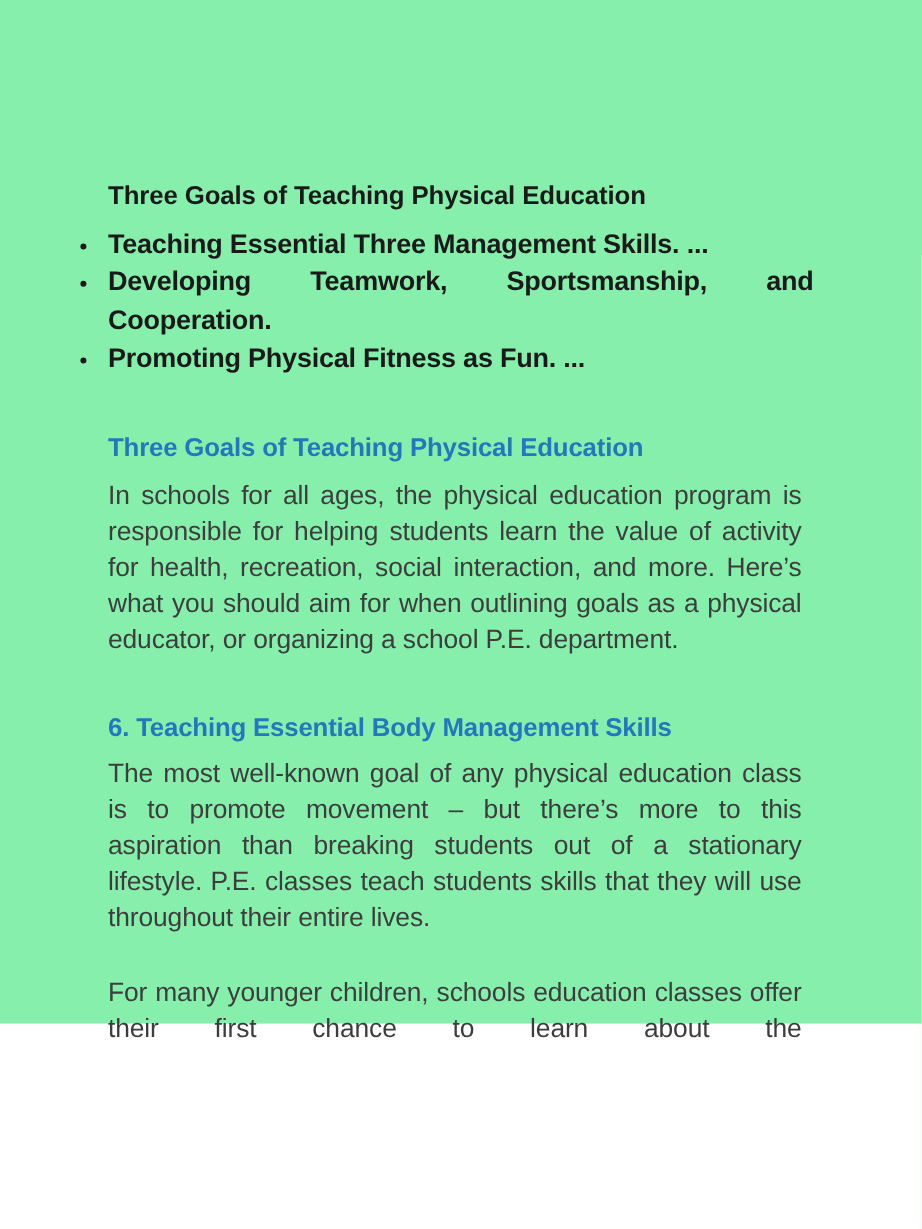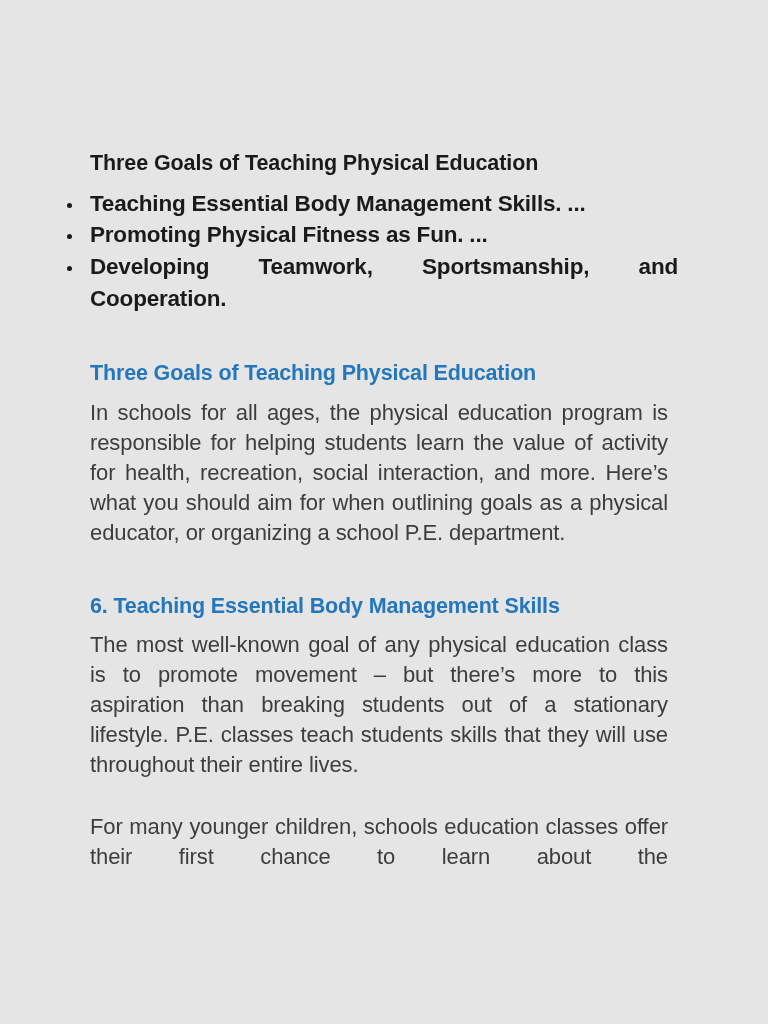--- a/index.html
+++ b/index.html
@@ -13,22 +13,22 @@
     width: 768px;
     height: 1024px;
     overflow: hidden;
     font-family: "Liberation Sans", sans-serif;
     -webkit-font-smoothing: antialiased;
   }
 
   .page {
     position: relative;
     width: 768px;
-    height: 1024px;
-    background: #e5e5e5;
+    height: 853px;
+    background: #86efac;
     box-sizing: border-box;
     text-decoration: underline;
   }
 
   
   .content {
     position: absolute;
     left: 90px;
     top: 150px;
     width: 588px;
@@ -129,28 +129,28 @@
 </head>
 <body>
 
 <div class="page">
   <div class="content">
 
     <p class="doc-title">Three Goals of Teaching Physical Education</p>
 
     <ul class="bullet-list">
       <li class="bullet-item no-justify">
-        <span>Teaching Essential Body Management Skills. ...</span>
-      </li>
-      <li class="bullet-item no-justify">
-        <span>Promoting Physical Fitness as Fun. ...</span>
+        <span>Teaching Essential Three Management Skills. ...</span>
       </li>
       <li class="bullet-item no-justify">
         <span class="wrapline justified-line">Developing   Teamwork,   Sportsmanship,   and</span>
         <span class="wrapline">Cooperation.</span>
+      </li>
+      <li class="bullet-item no-justify">
+        <span>Promoting Physical Fitness as Fun. ...</span>
       </li>
     </ul>
 
     <h2 class="blue-heading heading-1">Three Goals of Teaching Physical Education</h2>
 
     <p class="body-para">In schools for all ages, the physical education program is responsible for helping students learn the value of activity for health, recreation, social interaction, and more. Here’s what you should aim for when outlining goals as a physical educator, or organizing a school P.E. department.</p>
 
     <h2 class="blue-heading heading-2">6. Teaching Essential Body Management Skills</h2>
 
     <p class="body-para tight">The most well-known goal of any physical education class is to promote movement – but there’s more to this aspiration than breaking students out of a stationary lifestyle. P.E. classes teach students skills that they will use throughout their entire lives.</p>

